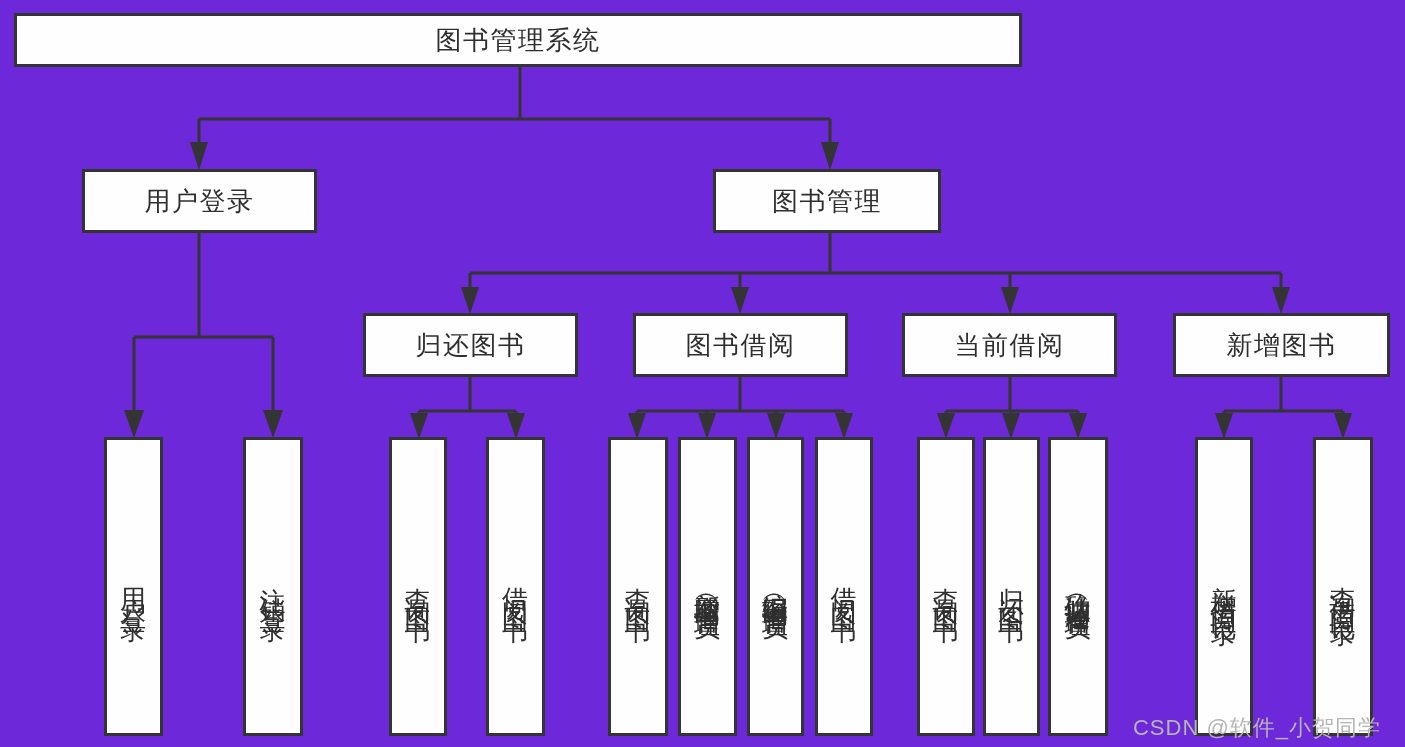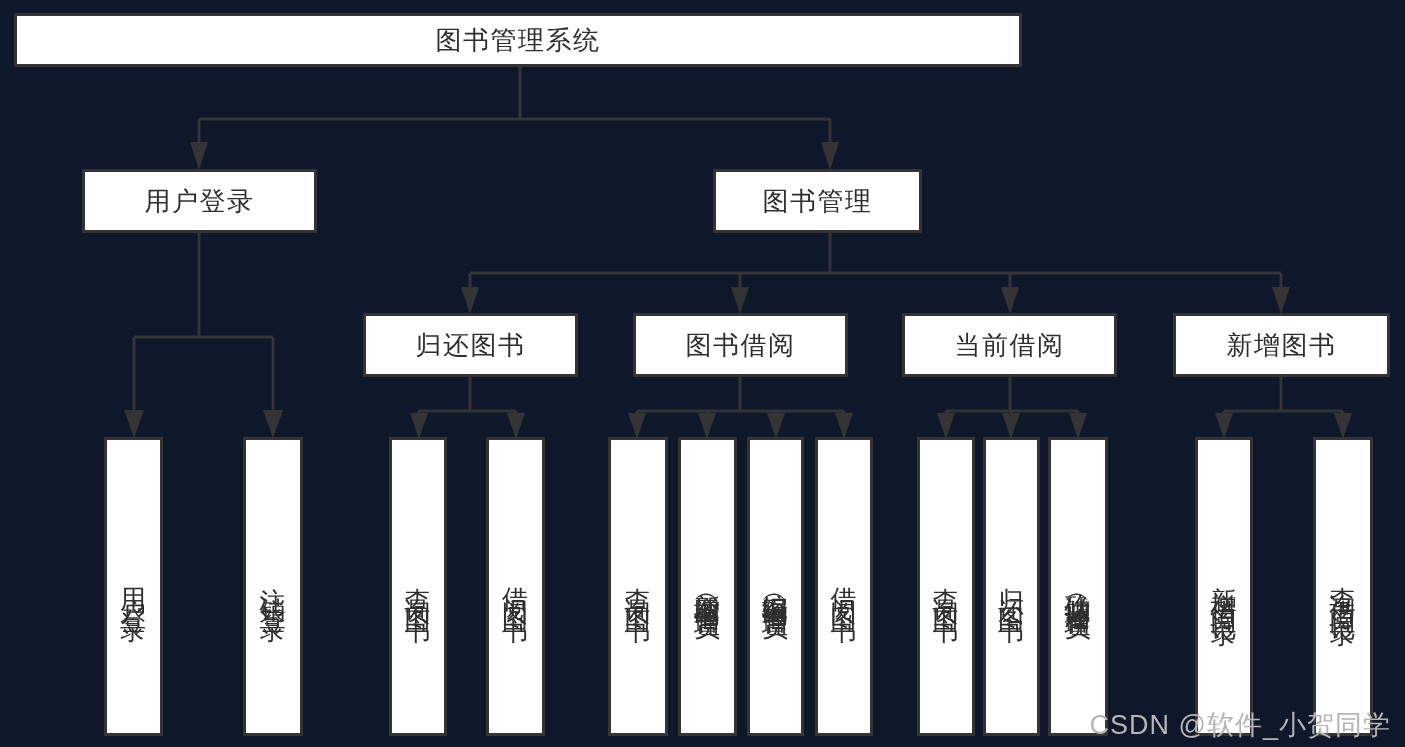--- a/index.html
+++ b/index.html
@@ -1,19 +1,19 @@
 <!DOCTYPE html>
 <html><head>
 <meta charset="utf-8">
 <style>
   html,body{margin:0;padding:0;background:#ffffff;}
   #canvas{
     position:relative;
     width:1405px;height:747px;
-    background:#0f172a;
+    background:#6d28d9;
     font-family:"Liberation Sans","DejaVu Sans",sans-serif;
     overflow:hidden;
   }
   #connectors{position:absolute;left:0;top:0;z-index:1;}
   .node{
     position:absolute;
     box-sizing:border-box;
     border:3px solid #343434;
     background:#fefefe;
     display:flex;
@@ -34,24 +34,24 @@
     writing-mode:vertical-rl;
     text-orientation:mixed;
   }
   .vlabel{
     font-size:26px;
     color:#2f2f2f;
     line-height:1;
   }
   #watermark{
     position:absolute;
-    right:14px;
+    right:24px;
     bottom:4px;
     z-index:5;
-    font-size:27px;
+    font-size:22px;
     letter-spacing:1px;
     color:#b5b5b5;
     white-space:nowrap;
   }
 </style>
 </head>
 <body>
 
 <div id="canvas">
 
@@ -95,21 +95,21 @@
     </g>
   </svg>
 
   <div class="node" style="left:14px;top:13px;width:1008px;height:54px">
     <span class="hlabel">图书管理系统</span>
   </div>
 
   <div class="node" style="left:82px;top:169px;width:235px;height:64px">
     <span class="hlabel">用户登录</span>
   </div>
-  <div class="node" style="left:713px;top:169px;width:209px;height:64px">
+  <div class="node" style="left:713px;top:169px;width:228px;height:64px">
     <span class="hlabel">图书管理</span>
   </div>
 
   <div class="node" style="left:363px;top:313px;width:215px;height:64px">
     <span class="hlabel">归还图书</span>
   </div>
   <div class="node" style="left:902px;top:313px;width:215px;height:64px">
     <span class="hlabel">当前借阅</span>
   </div>
   <div class="node" style="left:633px;top:313px;width:215px;height:64px">

